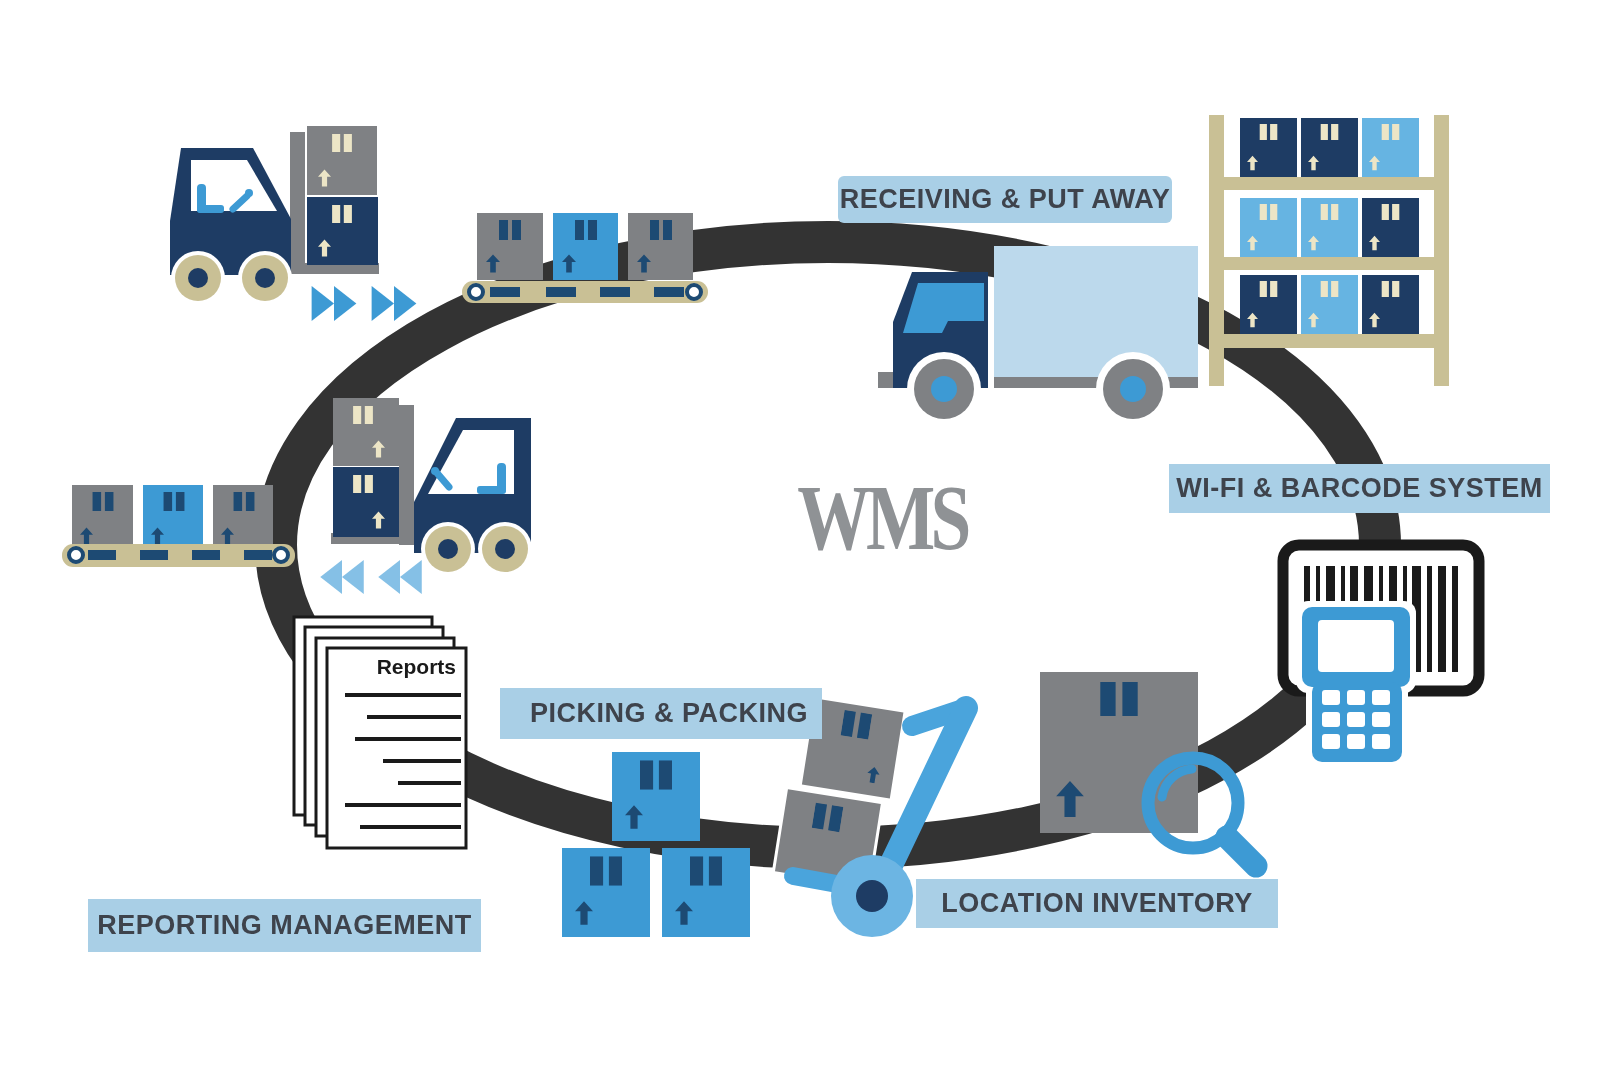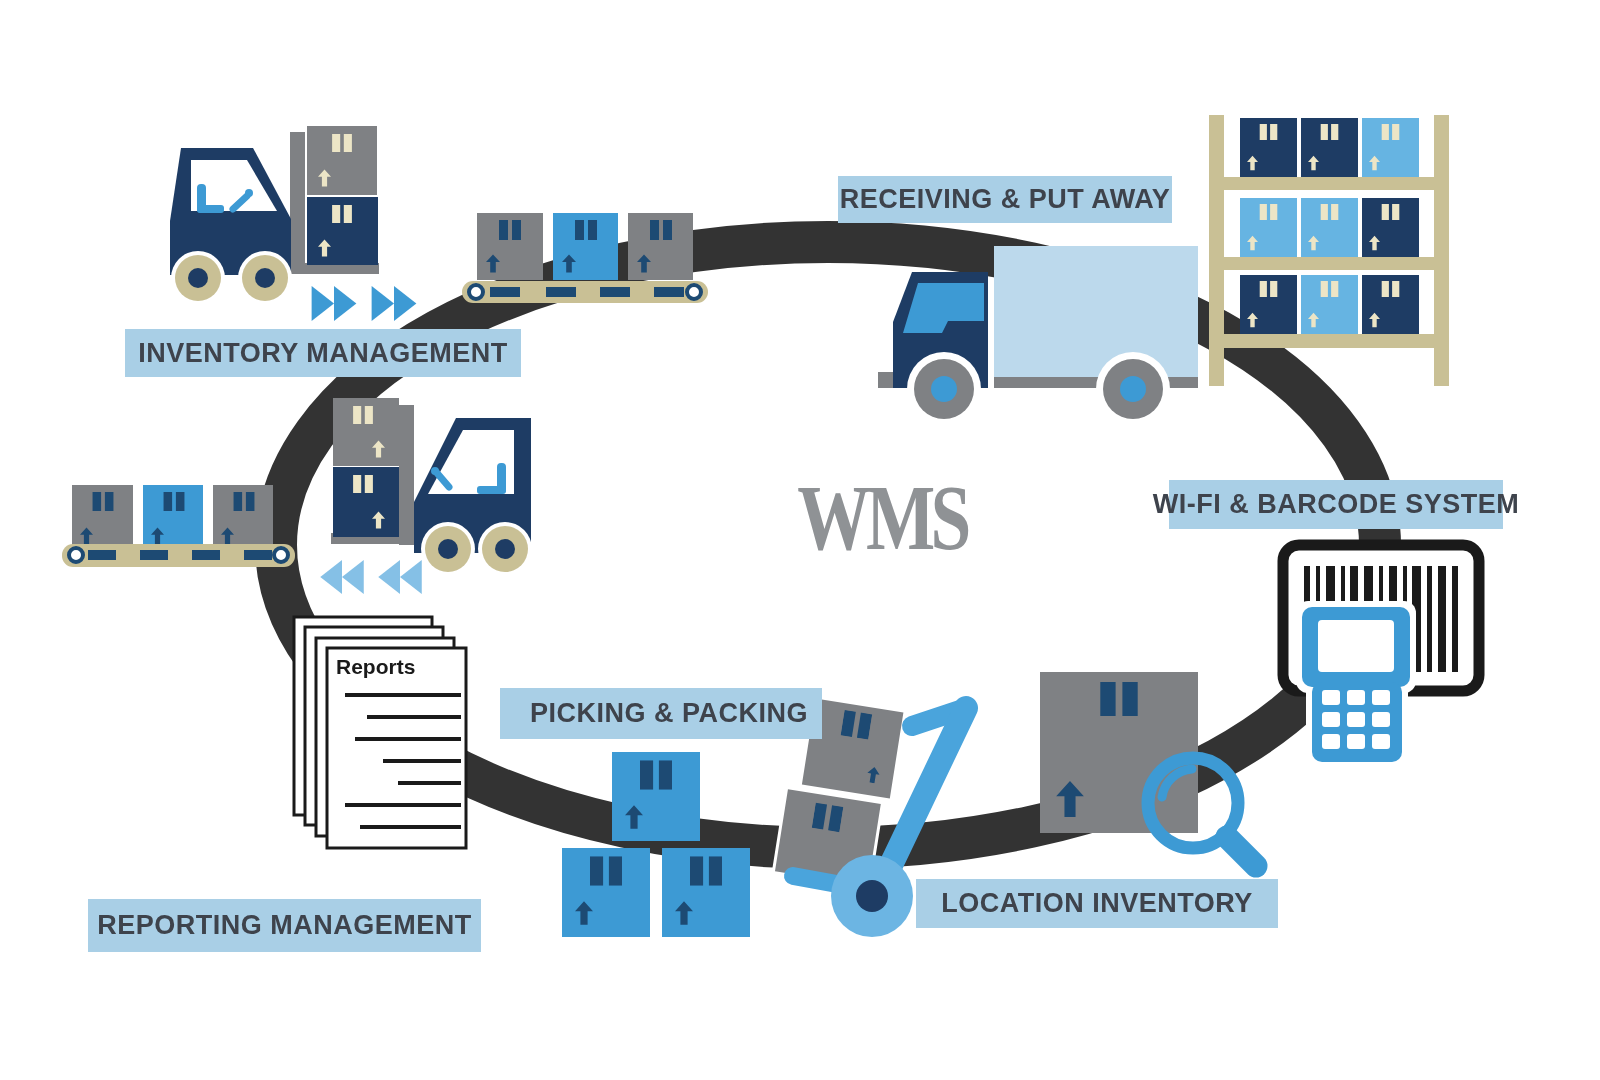--- a/index.html
+++ b/index.html
@@ -6,21 +6,21 @@
   #canvas{position:relative;width:1600px;height:1080px;background:#fff;overflow:hidden;
           font-family:"Liberation Sans", sans-serif;}
   #art{position:absolute;left:0;top:0;}
   .label{position:absolute;background:var(--labelBg);color:var(--labelText);
          font-weight:bold;font-size:27px;letter-spacing:.5px;
          display:flex;align-items:center;justify-content:center;white-space:nowrap;}
   .wms{position:absolute;left:752px;top:462px;width:260px;height:110px;
        display:flex;align-items:center;justify-content:center;
        font-family:"Liberation Serif", serif;font-weight:bold;font-size:94px;
        color:var(--wmsGray);transform:scaleX(.78);letter-spacing:-6px;}
-  .reports-title{position:absolute;left:336px;top:655px;width:120px;text-align:left;
+  .reports-title{position:absolute;left:336px;top:655px;width:120px;text-align:right;
        font-weight:bold;font-size:21px;color:var(--ink);}
   .c-navy{fill:var(--navy)} .c-blue{fill:var(--blue)} .c-lblue{fill:var(--lightBlue)}
   .c-pblue{fill:var(--paleBlue)} .c-tan{fill:var(--tan)} .c-gray{fill:var(--gray)}
   .c-white{fill:#fff}
   .t-navy{color:var(--tabNavy)} .t-cream{color:var(--cream)}
   .t-blue{color:var(--blue)} .t-lblue{color:var(--arrowLight)}
   .ringstroke{fill:none;stroke:var(--ring);stroke-width:42px;}
   .roller{fill:#fff;stroke:var(--tabNavy);stroke-width:4px;}
   .page{fill:#fff;stroke:var(--ink);stroke-width:3px;}
   .pline{stroke:var(--ink);stroke-width:4px;}
@@ -291,23 +291,22 @@
     <circle class="c-navy" cx="448" cy="549" r="10"></circle>
     <circle class="c-navy" cx="505" cy="549" r="10"></circle>
   </g>
 
   <g>
     <use href="#ff-left" class="t-lblue" x="320" y="560" width="44" height="34"></use>
     <use href="#ff-left" class="t-lblue" x="378" y="560" width="44" height="34"></use>
   </g>
 </svg>
 
-  <div class="label" style="left:125px;top:329px;width:396px;height:48px;">INVENTORY MANAGEMENT</div>
-  <div class="label" style="left:838px;top:176px;width:334px;height:47px;">RECEIVING &amp; PUT AWAY</div>
-  <div class="label" style="left:1169px;top:464px;width:334px;height:49px;margin-top:16px;">WI-FI &amp; BARCODE SYSTEM</div>
+  <div class="label" style="left:838px;top:176px;width:334px;height:47px;border-radius:6px;">RECEIVING &amp; PUT AWAY</div>
+  <div class="label" style="left:1169px;top:464px;width:381px;height:49px;">WI-FI &amp; BARCODE SYSTEM</div>
   <div class="label" style="left:916px;top:879px;width:362px;height:49px;">LOCATION INVENTORY</div>
   <div class="label" style="left:500px;top:688px;width:306px;height:51px;padding-left:16px;">PICKING &amp; PACKING</div>
   <div class="label" style="left:88px;top:851px;width:393px;height:53px;margin-top:48px;">REPORTING MANAGEMENT</div>
 
   <div class="wms">WMS</div>
 
   <div class="reports-title">Reports</div>
 </div>
 
 </body></html>

